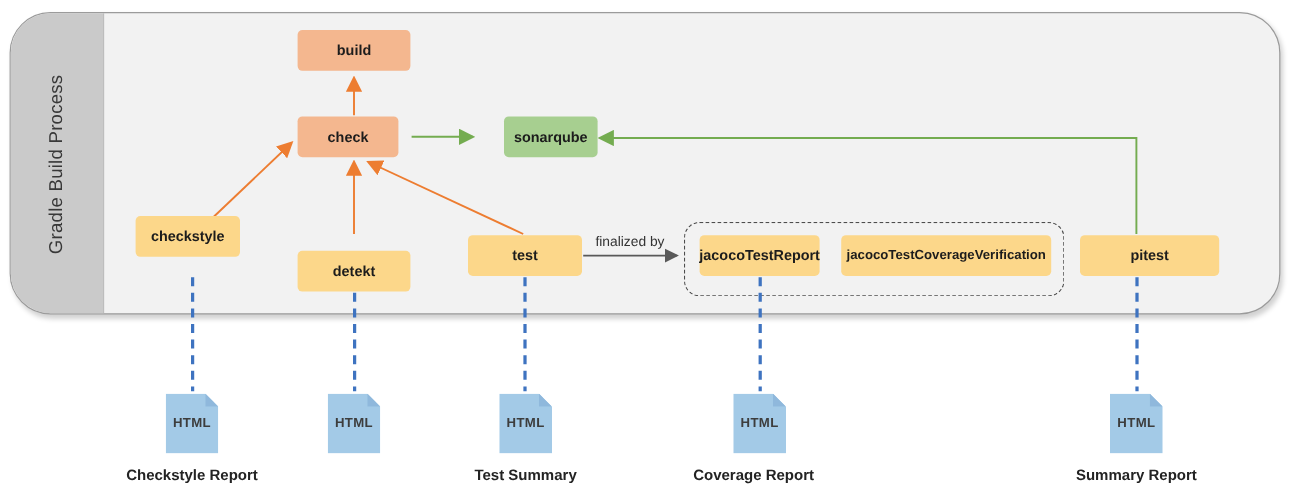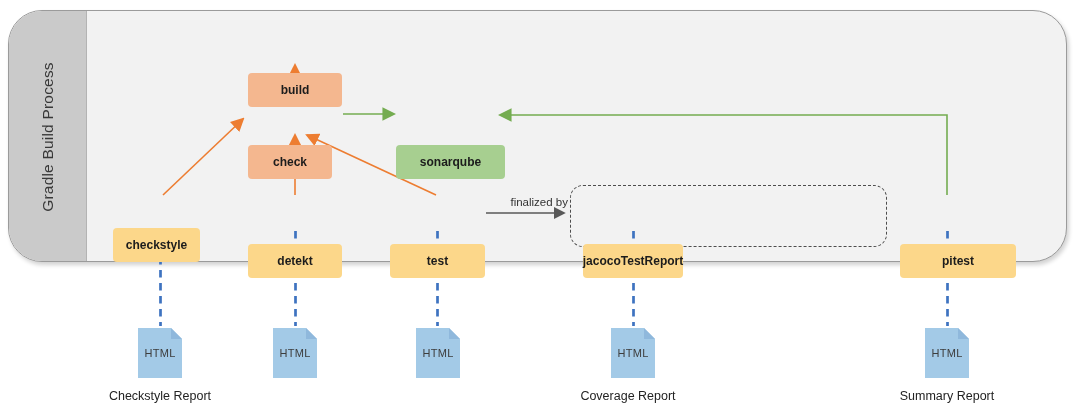--- a/index.html
+++ b/index.html
@@ -16,42 +16,42 @@
         background:var(--lane-fill-gray);border:1.4px solid #9b9b9b;border-radius:34px;
         box-sizing:border-box;box-shadow:2px 3px 4px rgba(0,0,0,.18);}
   .lane-band{position:absolute;left:0;top:0;width:78px;height:100%;
         background:var(--lane-band-gray);border-radius:33px 0 0 33px;
         border-right:1px solid #b3b3b3;box-sizing:border-box;}
   .lane-title{position:absolute;left:39px;top:126px;transform:translate(-50%,-50%) rotate(-90deg);
         white-space:nowrap;font-size:15.5px;color:#383838;letter-spacing:.2px;}
 
   .node{position:absolute;height:34px;border-radius:4px;display:flex;align-items:center;
         justify-content:center;font-size:12px;font-weight:bold;color:#1c1c1c;
-        box-sizing:border-box;text-align:center;margin-top:48px;}
+        box-sizing:border-box;text-align:center;}
   .salmon{background:var(--phase-salmon);}
   .yellow{background:var(--task-yellow);}
   .green{background:var(--sonar-green);}
   .node.small-text{font-size:11px;}
 
   .jacoco-group{position:absolute;left:570px;top:185px;width:317px;height:62px;
         border:1.6px dashed #4d4d4d;border-radius:13px;box-sizing:border-box;}
 
-  .edge-label{position:absolute;left:482px;top:196px;width:86px;text-align:right;
+  .edge-label{position:absolute;left:482px;top:196px;width:86px;text-align:center;
         font-size:11.5px;color:#333;}
 
   .doc{position:absolute;top:328px;width:44px;height:50px;display:flex;
        align-items:center;justify-content:center;}
   .doc-page{position:absolute;inset:0;background:var(--doc-blue);
        clip-path:polygon(0 0, calc(100% - 11px) 0, 100% 11px, 100% 100%, 0 100%);}
   .doc-fold{position:absolute;top:0;right:0;width:11px;height:11px;
        background:var(--doc-fold-blue);clip-path:polygon(0 0, 100% 100%, 0 100%);}
-  .doc-badge{position:relative;font-size:11px;font-weight:normal;color:#3d3d3d;letter-spacing:.3px;}
+  .doc-badge{position:relative;font-size:11px;font-weight:bold;color:#3d3d3d;letter-spacing:.3px;}
 
   .caption{position:absolute;top:389px;width:140px;text-align:center;
-       font-size:12.5px;font-weight:400;color:#232323;}
+       font-size:12.5px;font-weight:700;color:#232323;}
 
   svg.overlay{position:absolute;left:0;top:0;pointer-events:none;}
   .e-orange{stroke:var(--arrow-orange);stroke-width:1.6;fill:none;}
   .e-green{stroke:var(--arrow-green);stroke-width:1.6;fill:none;}
   .e-gray{stroke:var(--arrow-gray);stroke-width:1.4;fill:none;}
   .e-blue{stroke:var(--dash-blue);stroke-width:2.7;fill:none;stroke-dasharray:7.5 5.5;}
   .m-orange{fill:var(--arrow-orange);} .m-green{fill:var(--arrow-green);} .m-gray{fill:var(--arrow-gray);}
 </style>
 </head>
 <body>
@@ -91,26 +91,27 @@
 
     <line class="e-blue" x1="160.5" y1="231" x2="160.5" y2="326"></line>
     <line class="e-blue" x1="295.5" y1="231" x2="295.5" y2="326"></line>
     <line class="e-blue" x1="437.5" y1="231" x2="437.5" y2="326"></line>
     <line class="e-blue" x1="633.5" y1="231" x2="633.5" y2="326"></line>
     <line class="e-blue" x1="947.5" y1="231" x2="947.5" y2="326"></line>
   </svg>
 
   <div class="node salmon" style="left:248px;top:25px;width:94px">build</div>
   <div class="node salmon" style="left:248px;top:97px;width:84px">check</div>
-  <div class="node green" style="left:396px;top:97px;width:109px">sonarqube</div>
+  <div class="node green" style="left:420px;top:97px;width:78px">sonarqube</div>
 
   <div class="node yellow" style="left:113px;top:180px;width:87px">checkstyle</div>
-  <div class="node yellow" style="left:248px;top:196px;width:94px">detekt</div>
+  <div class="node yellow" style="left:248px;top:209px;width:94px">detekt</div>
   <div class="node yellow" style="left:583px;top:196px;width:100px">jacocoTestReport</div>
   <div class="node yellow" style="left:390px;top:196px;width:95px">test</div>
+  <div class="node yellow small-text" style="left:701px;top:196px;width:175px">jacocoTestCoverageVerification</div>
   <div class="node yellow" style="left:900px;top:196px;width:116px">pitest</div>
 
   <div class="edge-label">finalized by</div>
 
   <div class="doc" style="left:138px">
     <div class="doc-page"></div>
     <div class="doc-fold"></div>
     <span class="doc-badge">HTML</span>
   </div>
   <div class="doc" style="left:273px">
@@ -128,16 +129,17 @@
     <div class="doc-fold"></div>
     <span class="doc-badge">HTML</span>
   </div>
   <div class="doc" style="left:925px">
     <div class="doc-page"></div>
     <div class="doc-fold"></div>
     <span class="doc-badge">HTML</span>
   </div>
 
   <div class="caption" style="left:90px">Checkstyle Report</div>
+  <div class="caption" style="left:368px">Test Summary</div>
   <div class="caption" style="left:558px">Coverage Report</div>
   <div class="caption" style="left:877px">Summary Report</div>
 
 </div>
 
 </body></html>

